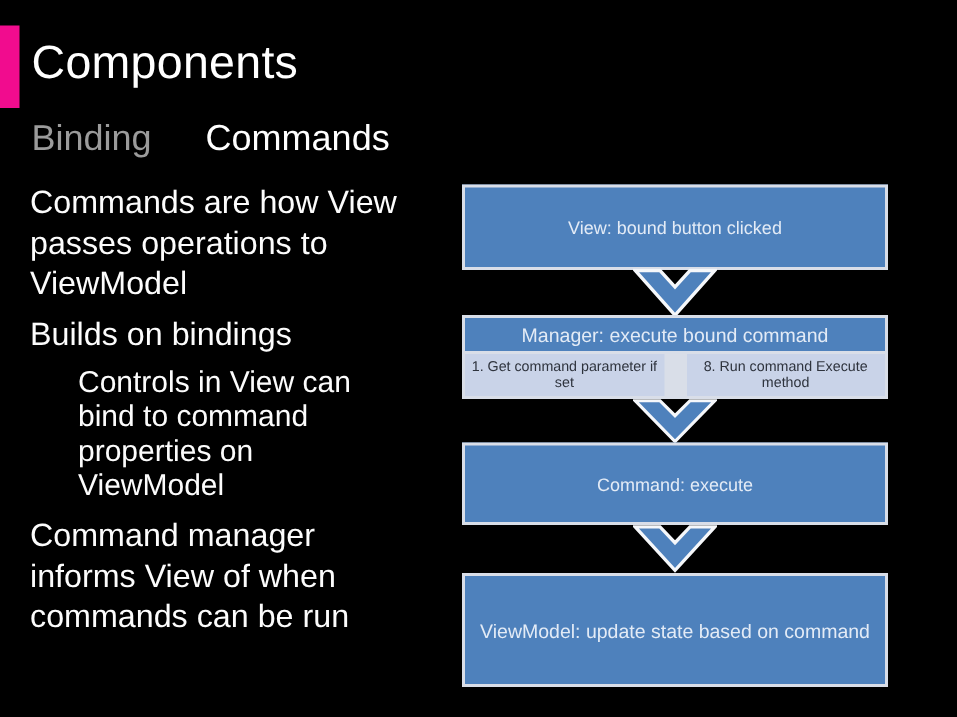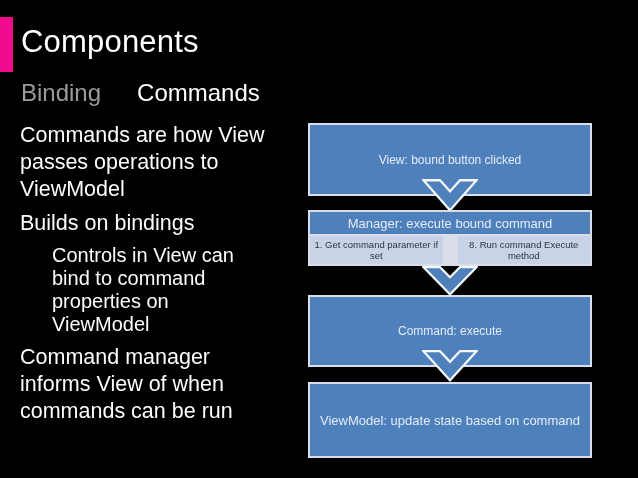--- a/index.html
+++ b/index.html
@@ -51,22 +51,22 @@
   .dbox {
     position: absolute; left: 0; width: 284px;
     box-sizing: border-box;
     background: #4E81BC;
     border: 2px solid #D9DEE8;
     color: #E3EBF6;
     display: flex; align-items: center; justify-content: center;
     text-align: center;
     font-size: 12px;
   }
-  .dbox.box1 { top: 0;    height: 73px; }
-  .dbox.box3 { top: 172px; height: 72px; }
+  .dbox.box1 { top: 0;    height: 57px; }
+  .dbox.box3 { top: 172px; height: 55px; }
   .dbox.box4 { top: 259px; height: 76px; font-size: 13px; }
 
   .dbox-split {
     position: absolute; left: 0; top: 87px;
     width: 284px; height: 56px;
     box-sizing: border-box;
     border: 2px solid #D9DEE8;
     background: #D9DEE8;
     display: flex; flex-direction: column;
   }

